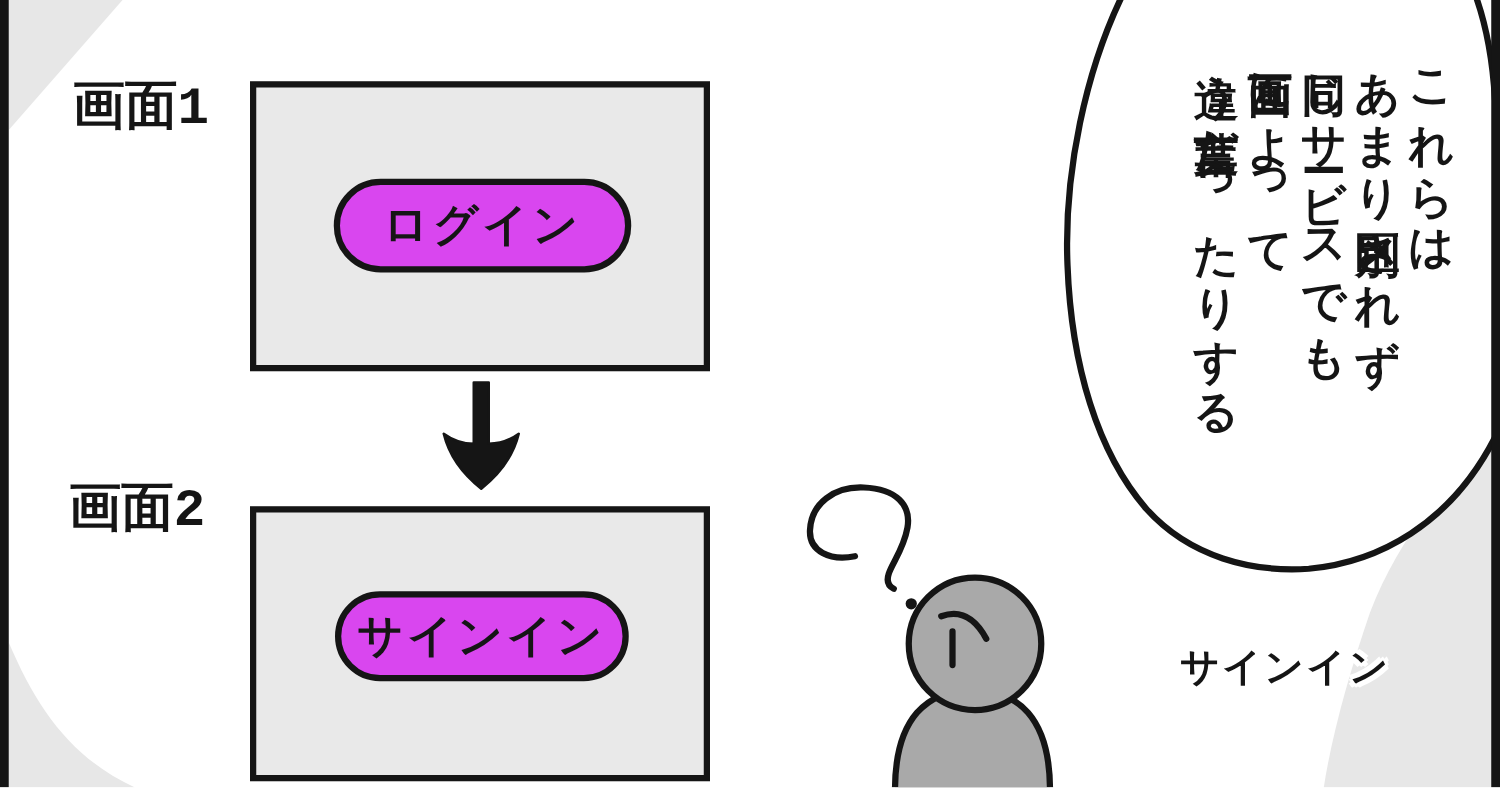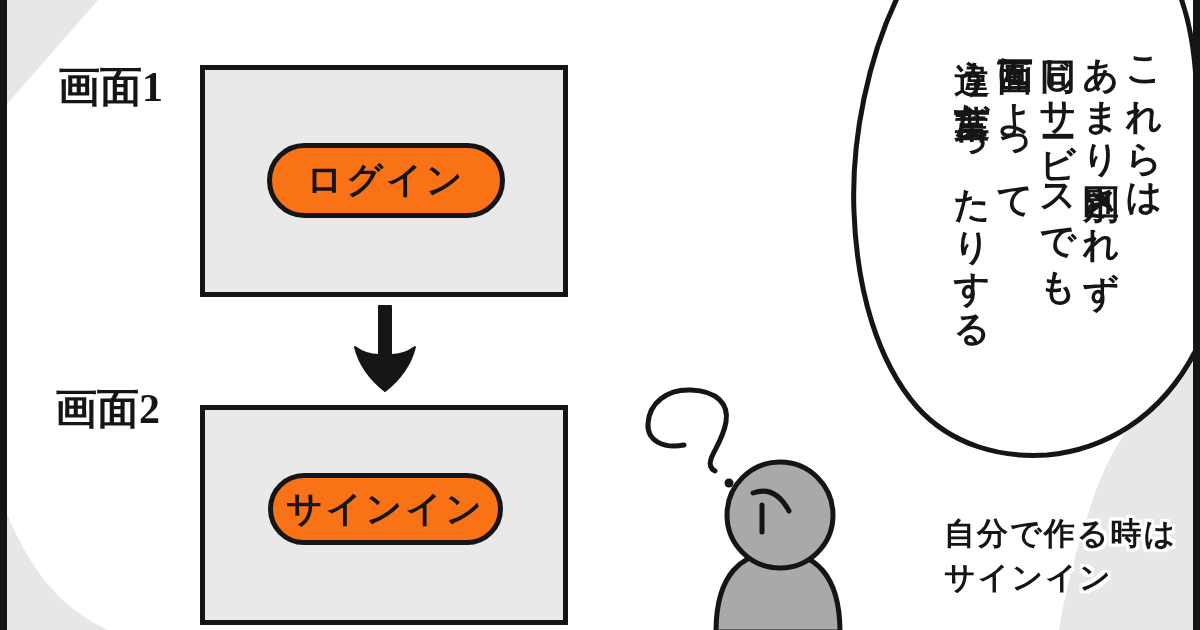--- a/index.html
+++ b/index.html
@@ -14,33 +14,33 @@
   .panel-border.right{right:0;}
   
   .screen-frame{
     position:absolute;box-sizing:border-box;background:#e9e9e9;
     border:5px solid #151515;z-index:2;
   }
   .screen1{left:200px;top:65px;width:368px;height:232px;}
   .screen2{left:200px;top:405px;width:368px;height:220px;}
   
   .pill-button{
-    position:absolute;box-sizing:border-box;background:#f97316;
+    position:absolute;box-sizing:border-box;background:#d946ef;
     border:5px solid #151515;border-radius:40px;z-index:3;
     display:flex;align-items:center;justify-content:center;
     font-family:"DejaVu Serif","Liberation Serif",serif;
     font-size:36px;font-weight:600;letter-spacing:3px;color:#151515;
     cursor:pointer;pointer-events:auto;
   }
   .pill1{left:267px;top:143px;width:238px;height:75px;}
   .pill2{left:268px;top:473px;width:235px;height:72px;}
   
   .screen-label{
     position:absolute;z-index:3;font-weight:700;font-size:42px;line-height:1;
-    font-family:Liberation Serif, serif;color:#151515;
+    font-family:Liberation Mono, monospace;color:#151515;
   }
   .label1{left:58px;top:66px;}
   .label2{left:55px;top:388px;}
   
   .bubble-text{
     position:absolute;top:32px;right:34px;z-index:4;
     writing-mode:vertical-rl;text-orientation:upright;
     font-family:"DejaVu Serif","Liberation Serif",serif;
     font-size:36px;font-weight:600;line-height:43px;letter-spacing:1px;
     color:#151515;height:420px;
@@ -107,20 +107,19 @@
 
   <div class="bubble-text">
     <div>これらは</div>
     <div>あまり区別されず</div>
     <div>同じサービスでも</div>
     <div>画面によって</div>
     <div>違う言葉だったりする</div>
   </div>
 
   <div class="caption">
-    <div>自分で作る時は</div>
     <div>サインイン</div>
   </div>
 
   <div class="panel-border left"></div>
   <div class="panel-border right"></div>
 
 </div>
 
 </body></html>

